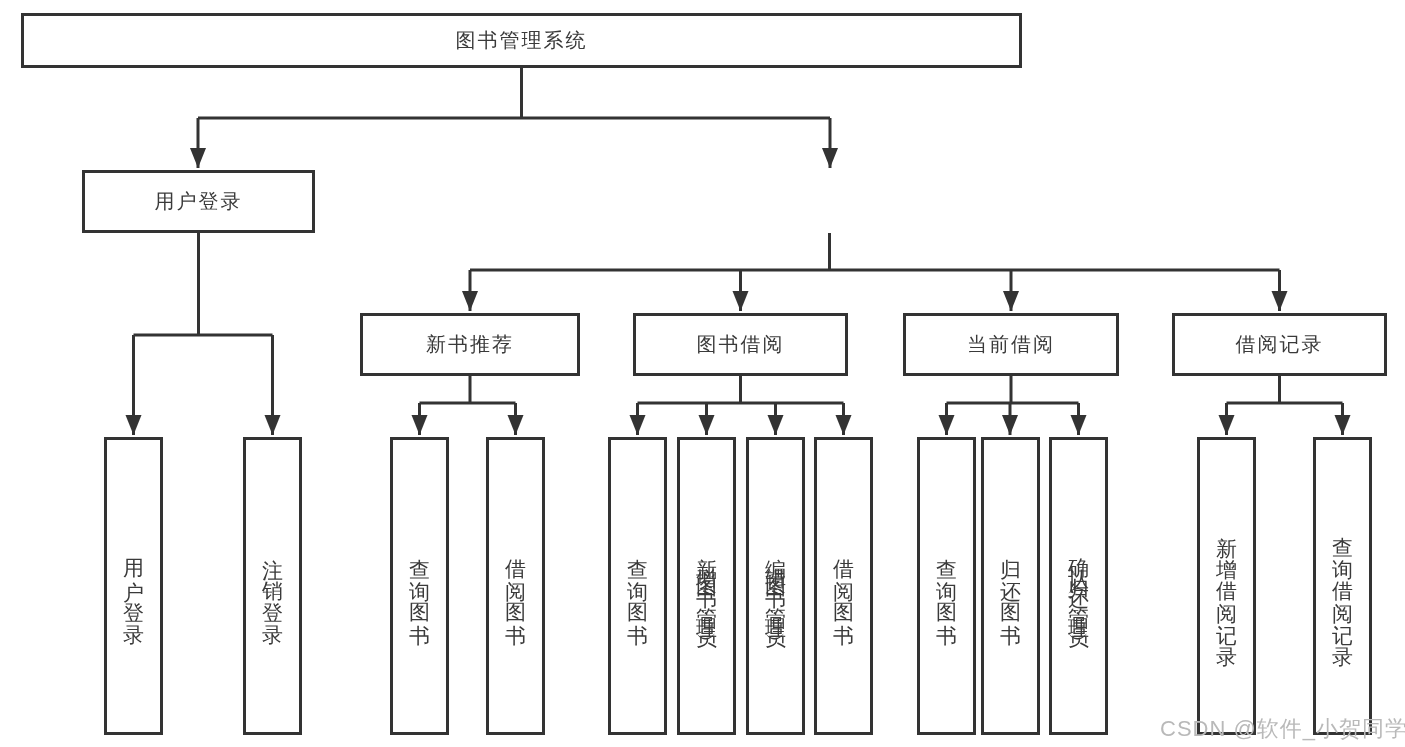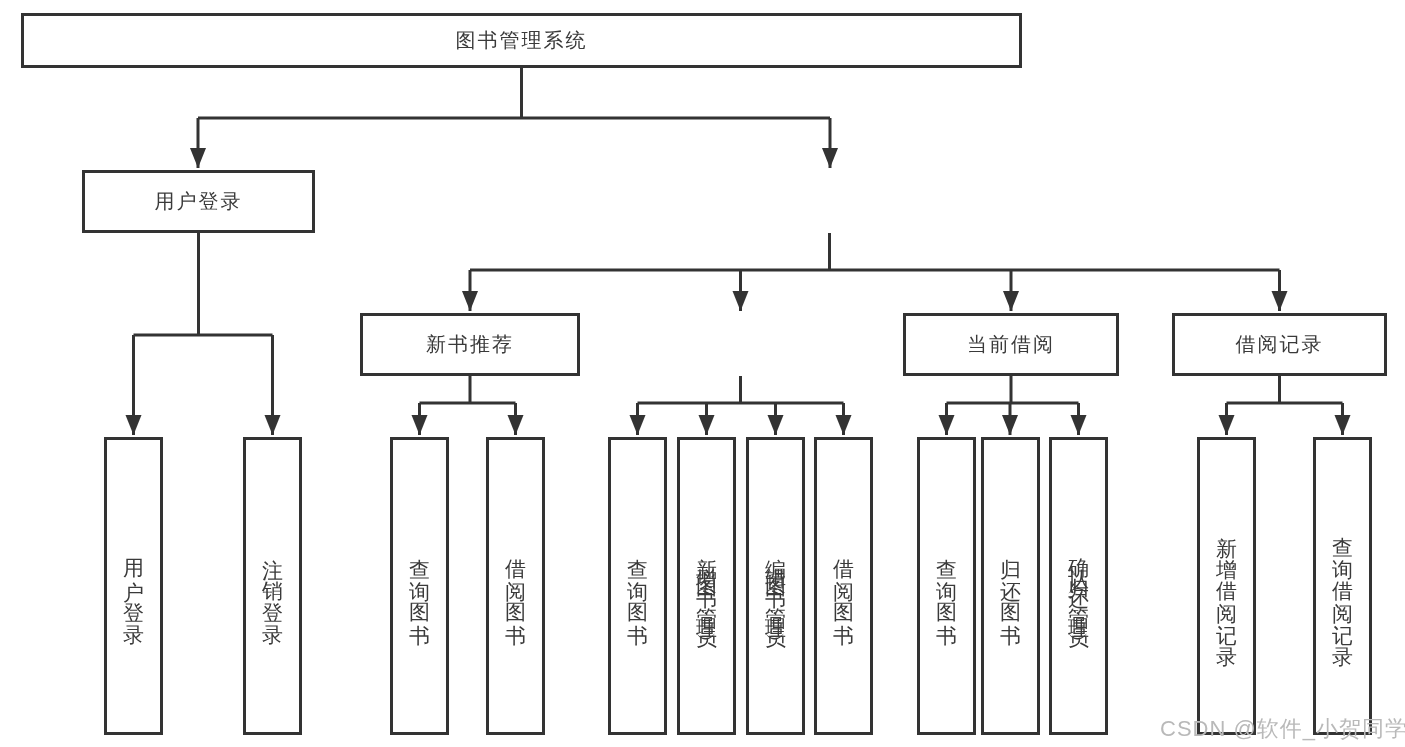--- a/index.html
+++ b/index.html
@@ -111,20 +111,23 @@
     <span>图书管理系统</span>
   </div>
 
   <div class="node" style="left:82px;top:170px;width:233px;height:63px">
     <span>用户登录</span>
   </div>
 
   <div class="node" style="left:360px;top:313px;width:220px;height:63px">
     <span>新书推荐</span>
   </div>
+  <div class="node" style="left:633px;top:313px;width:215px;height:63px">
+    <span>图书借阅</span>
+  </div>
   <div class="node" style="left:1172px;top:313px;width:215px;height:63px">
     <span>借阅记录</span>
   </div>
   <div class="node" style="left:903px;top:313px;width:216px;height:63px">
     <span>当前借阅</span>
   </div>
 
   <div class="node v" style="left:104px;top:437px;width:59px;height:298px">
     <span>用户登录</span>
   </div>

